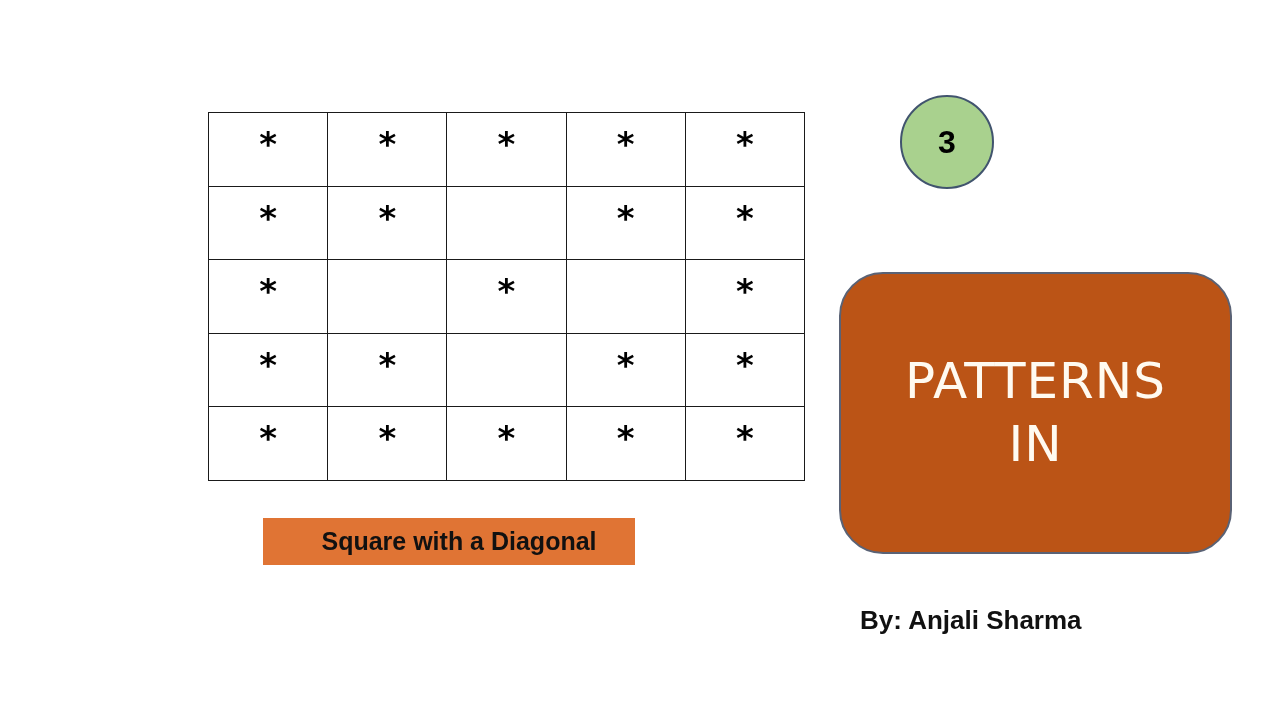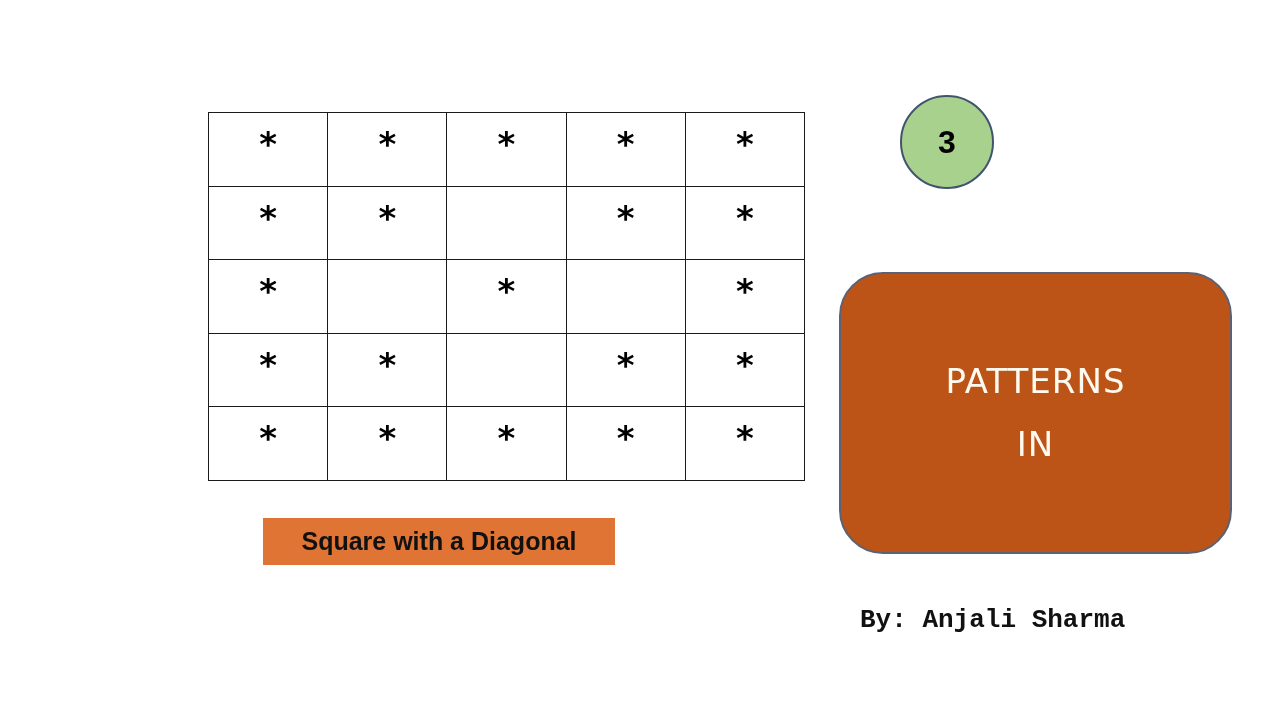--- a/index.html
+++ b/index.html
@@ -1,27 +1,27 @@
 <!DOCTYPE html>
 <html><head>
 <meta charset="utf-8">
 <style>
   html, body { margin:0; padding:0; }
   body { width:1280px; height:720px; background:#ffffff; position:relative; overflow:hidden; font-family:"Liberation Sans", sans-serif; }
   .grid { position:absolute; left:208px; top:112px; width:597px; height:368px; border-collapse:collapse; table-layout:fixed; }
   .grid td { border:1.5px solid #1a1a1a; text-align:center; vertical-align:top; padding:0; font-family:"DejaVu Sans", sans-serif; font-weight:bold; font-size:34px; line-height:1; color:#000; }
   .grid td span { display:inline-block; margin-top:14px; }
   .grid tr { height:73.6px; }
-  .caption { position:absolute; left:263px; top:518px; width:352px; height:47px; background:#e07434; display:flex; align-items:center; justify-content:center; }
+  .caption { position:absolute; left:263px; top:518px; width:352px; height:47px; background:#e07434; display:flex; align-items:center; justify-content:center;padding-left:20px; }
   .caption span { font-family:"Liberation Sans", sans-serif; font-weight:bold; font-size:25px; color:#111; }
   .badge { position:absolute; left:900px; top:95px; width:94px; height:94px; border-radius:50%; background:#a9d18e; border:2px solid #41546e; box-sizing:border-box; display:flex; align-items:center; justify-content:center; }
   .badge span { font-family:"Liberation Sans", sans-serif; font-weight:bold; font-size:32px; color:#000; }
   .title-box { position:absolute; left:839px; top:272px; width:393px; height:282px; border-radius:44px; background:#bb5416; border:2px solid #5a6275; box-sizing:border-box; display:flex; flex-direction:column; align-items:center; justify-content:center; }
-  .title-box span { font-family:"DejaVu Sans", sans-serif; font-size:34px; line-height:63px; color:#fffaf0; letter-spacing:1px; }
-  .author { position:absolute; left:860px; top:605px; font-family:Liberation Mono, monospace; font-weight:bold; font-size:26px; color:#111; }
+  .title-box span { font-family:"DejaVu Sans", sans-serif; font-size:50px; line-height:63px; color:#fffaf0; letter-spacing:1px; }
+  .author { position:absolute; left:860px; top:605px; font-family:Liberation Sans, sans-serif; font-weight:bold; font-size:26px; color:#111; }
 </style>
 </head>
 <body>
 
 <table class="grid">
   <tbody>
       <tr>
     <td><span>*</span></td>
     <td><span>*</span></td>
     <td><span>*</span></td>

